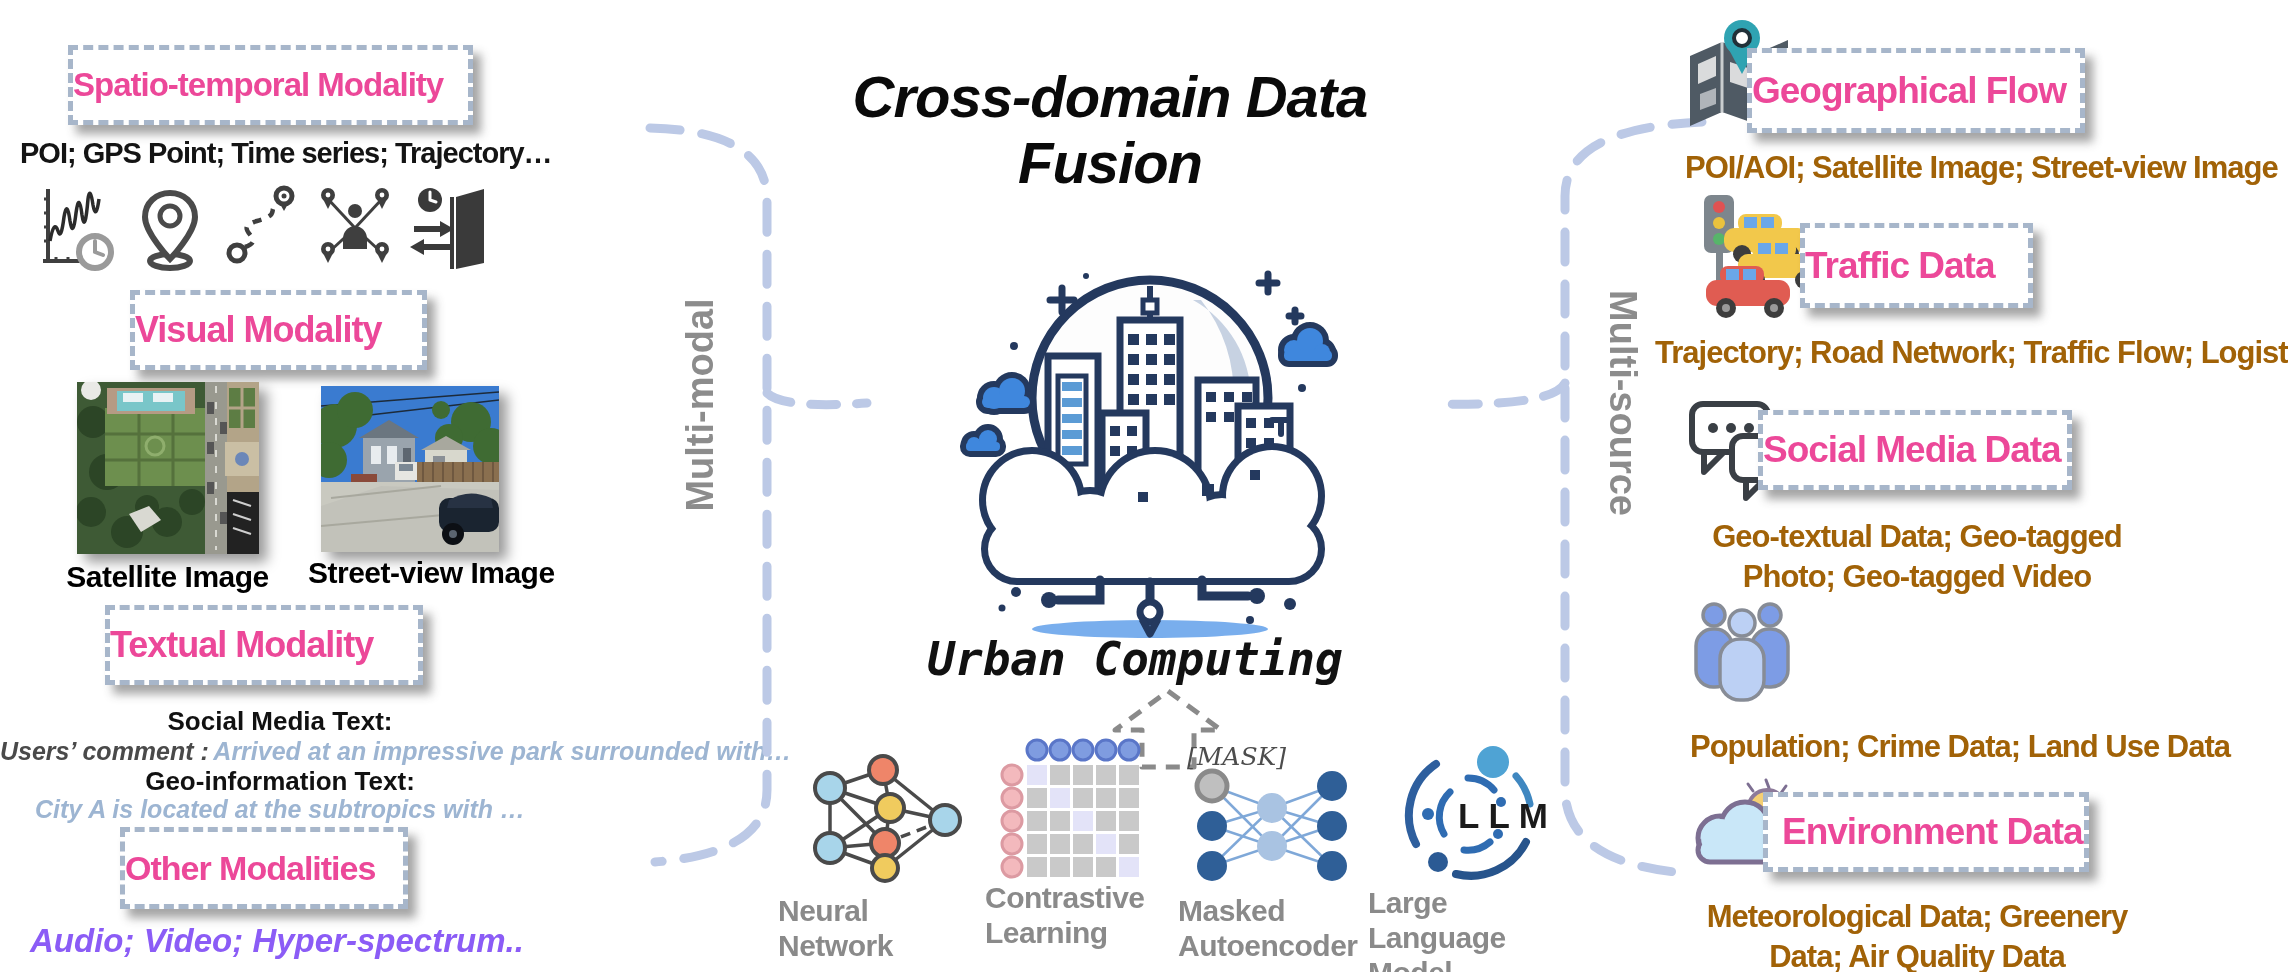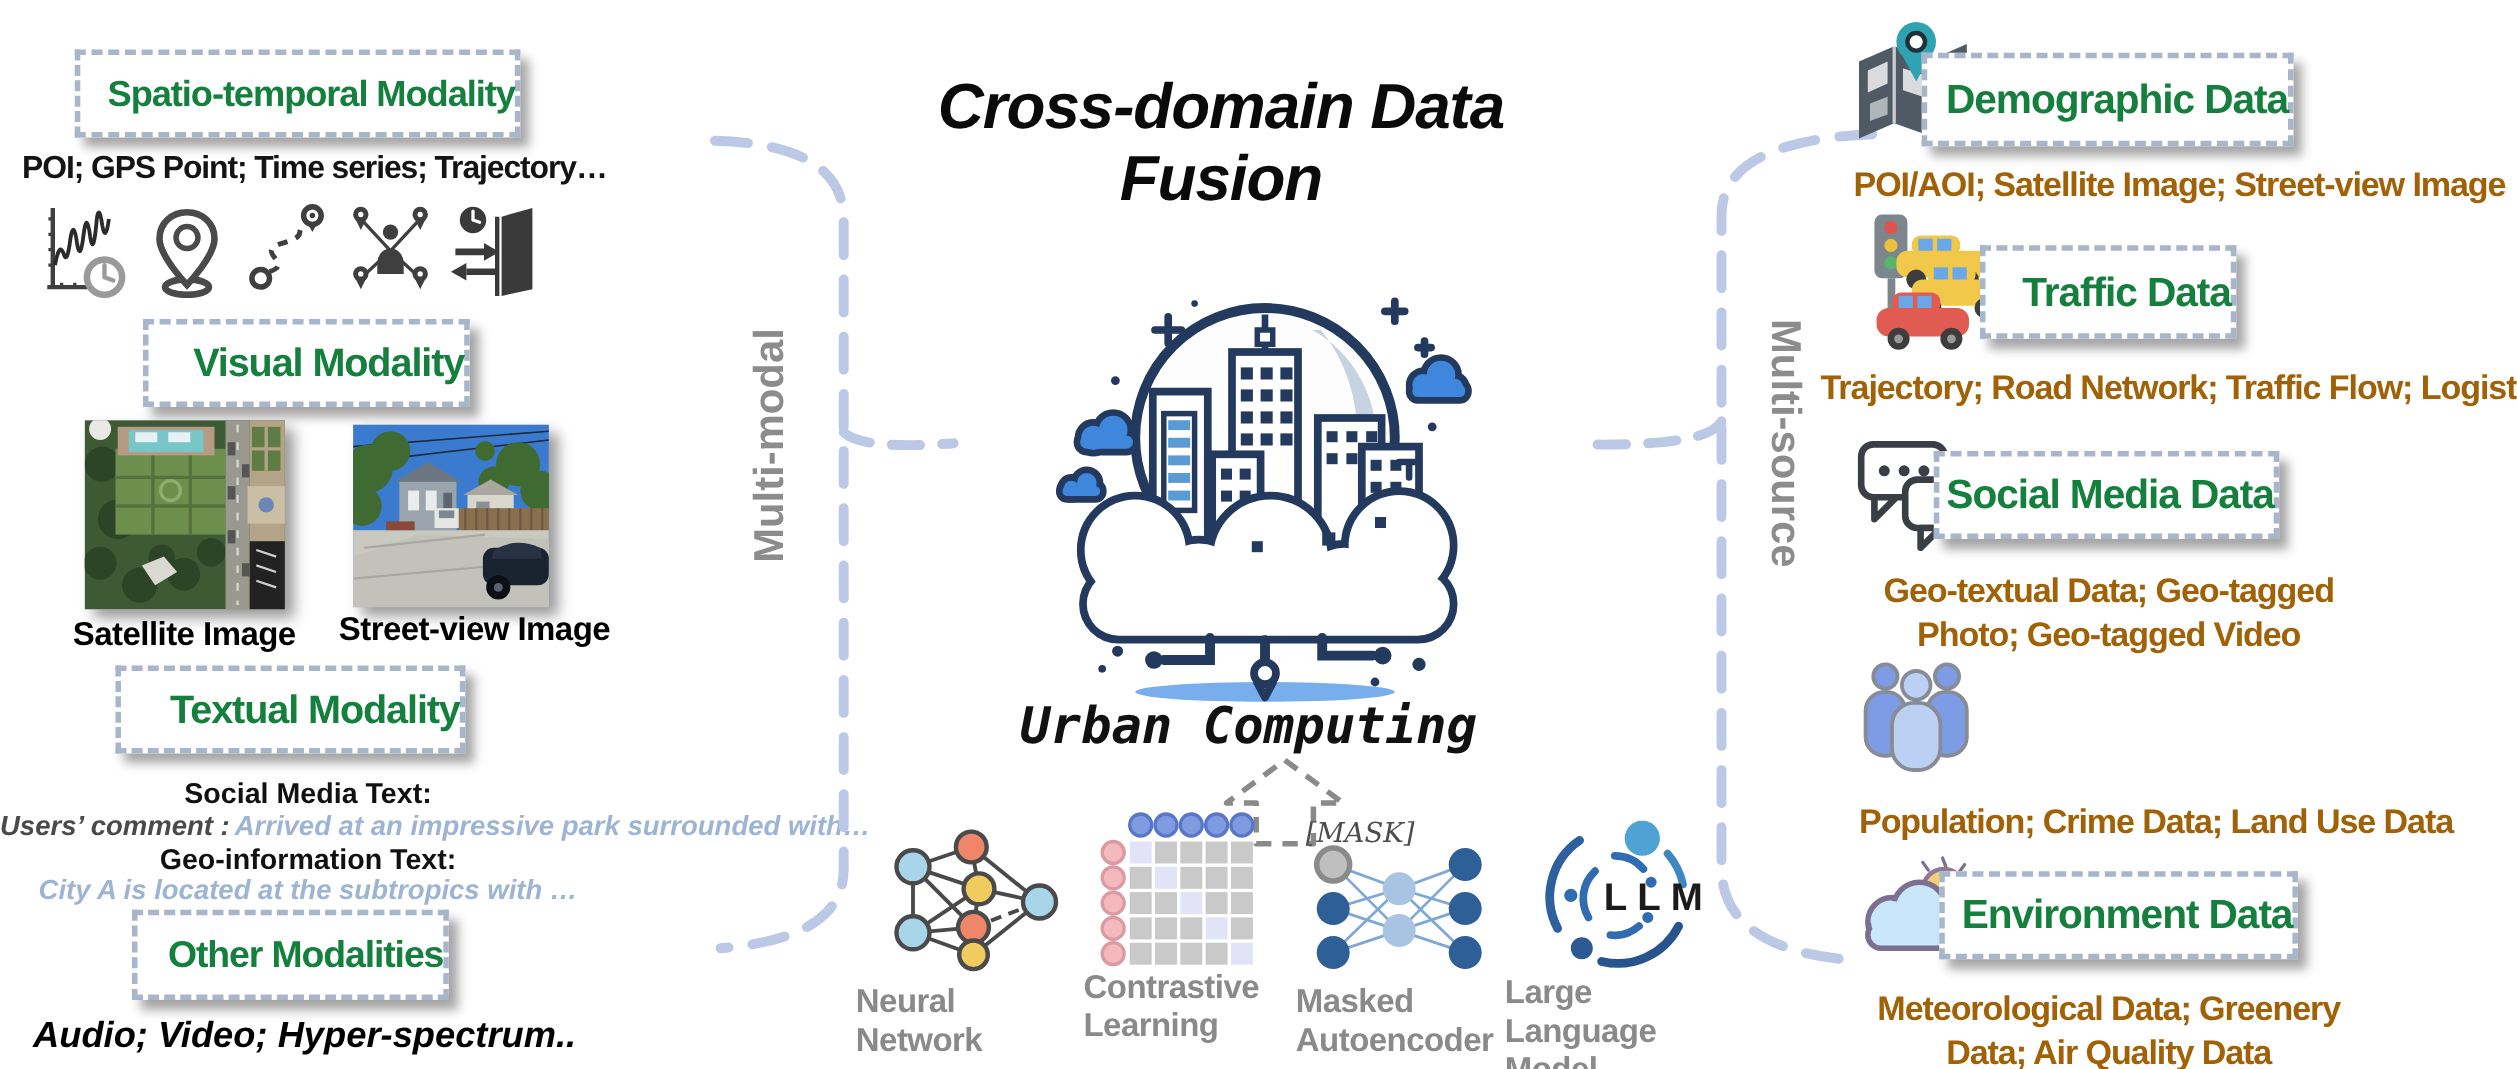--- a/index.html
+++ b/index.html
@@ -1,22 +1,22 @@
 <!DOCTYPE html>
 <html><head>
 <meta charset="utf-8">
 <style>
   html,body{margin:0;padding:0;background:#ffffff;}
   .stage{position:relative;width:2288px;height:972px;background:#ffffff;overflow:hidden;
          font-family:"Liberation Sans",sans-serif;}
   .abs{position:absolute;}
   .hbox{position:absolute;background:#ffffff;border:5px dashed #a7b6ca;
         box-shadow:8px 9px 9px rgba(55,55,55,.45);
-        display:flex;align-items:center;justify-content:flex-end;
-        font-weight:700;color:#15803d;letter-spacing:-1px;font-size:36px;white-space:nowrap;}
+        display:flex;align-items:center;justify-content:flex-start;
+        font-weight:700;color:#ec4899;letter-spacing:-1px;font-size:36px;white-space:nowrap;}
   .lsub{position:absolute;color:#141414;font-weight:700;font-size:29px;letter-spacing:-1px;
         text-align:center;white-space:nowrap;}
   .rsub{position:absolute;color:#a16207;font-weight:700;font-size:31px;letter-spacing:-1px;
         text-align:center;line-height:40px;}
   .photo{position:absolute;box-shadow:8px 8px 12px rgba(0,0,0,.40);background:#ccc;}
   .imglabel{position:absolute;color:#000;font-weight:700;font-size:30px;text-align:center;
         letter-spacing:-.5px;white-space:nowrap;}
   .txtline{position:absolute;left:0;width:560px;text-align:center;white-space:nowrap;}
   .txthead{color:#111;font-weight:700;font-size:26px;}
   .txtquote{color:#9db5d2;font-weight:700;font-style:italic;font-size:25px;}
@@ -207,21 +207,21 @@
   <div class="txtline" style="top:737px;">
     <span class="txtprefix">Users’ comment :</span>
     <span class="txtquote">Arrived at an impressive park surrounded with…</span>
   </div>
   <div class="txtline txthead" style="top:766px;">Geo-information Text:</div>
   <div class="txtline txtquote" style="top:795px;">City A is located at the subtropics with …</div>
 
   <div class="hbox" style="left:120px;top:827px;width:278px;height:72px;font-size:34px;">
     <span>Other Modalities</span>
   </div>
-  <div class="abs" style="left:30px;top:922px;width:470px;text-align:center;color:#000000;
+  <div class="abs" style="left:30px;top:922px;width:470px;text-align:center;color:#8b5cf6;
        font-weight:700;font-style:italic;font-size:33px;white-space:nowrap;">Audio; Video; Hyper-spectrum..</div>
 
   <div class="bigtitle" style="left:850px;top:64px;width:520px;">
     <div>Cross-domain Data</div>
     <div>Fusion</div>
   </div>
 
   <svg class="abs" style="left:615px;top:95px;" width="280" height="790" viewBox="0 0 280 790">
     <path d="M35,33 Q152,36 152,105 V695 Q152,758 40,767" fill="none" stroke="#bcc9e6" stroke-width="9" stroke-dasharray="30 22" stroke-linecap="round"></path>
     <path d="M152,298 Q168,314 252,308" fill="none" stroke="#bcc9e6" stroke-width="9" stroke-dasharray="26 20" stroke-linecap="round"></path>
@@ -501,21 +501,21 @@
     <polygon points="12,52 30,44 30,64 12,72" fill="#e9e9e9" opacity="0.9"></polygon>
     <polygon points="44,50 62,56 62,76 44,70" fill="#e9e9e9" opacity="0.9"></polygon>
     <polygon points="78,48 96,40 96,60 78,68" fill="#e9e9e9" opacity="0.9"></polygon>
     <polygon points="14,82 30,76 30,92 14,98" fill="#c8ccd0" opacity="0.8"></polygon>
     <circle cx="56" cy="26" r="18" fill="#2fa3b2"></circle>
     <polygon points="41,34 71,34 56,62" fill="#2fa3b2"></polygon>
     <circle cx="56" cy="26" r="8" fill="#ffffff"></circle>
     <circle cx="56" cy="26" r="8" fill="none" stroke="#203038" stroke-width="4"></circle>
   </svg>
   <div class="hbox" style="left:1747px;top:48px;width:328px;height:75px;font-size:37px;">
-    <span>Demographic Data</span>
+    <span>Geographical Flow</span>
   </div>
   <div class="rsub" style="left:1685px;top:148px;width:515px;white-space:nowrap;">POI/AOI; Satellite Image; Street-view Image</div>
 
   <svg class="abs" style="left:1686px;top:192px;" width="140" height="140" viewBox="0 0 140 140">
     <rect x="18" y="3" width="30" height="58" rx="7" fill="#7d868d"></rect>
     <circle cx="33" cy="15" r="6" fill="#e05252"></circle>
       <circle cx="33" cy="31" r="6" fill="#eac23e"></circle>
       <circle cx="33" cy="47" r="6" fill="#57b56a"></circle>
     <rect x="30" y="61" width="7" height="52" fill="#7d868d"></rect>
     <g>

